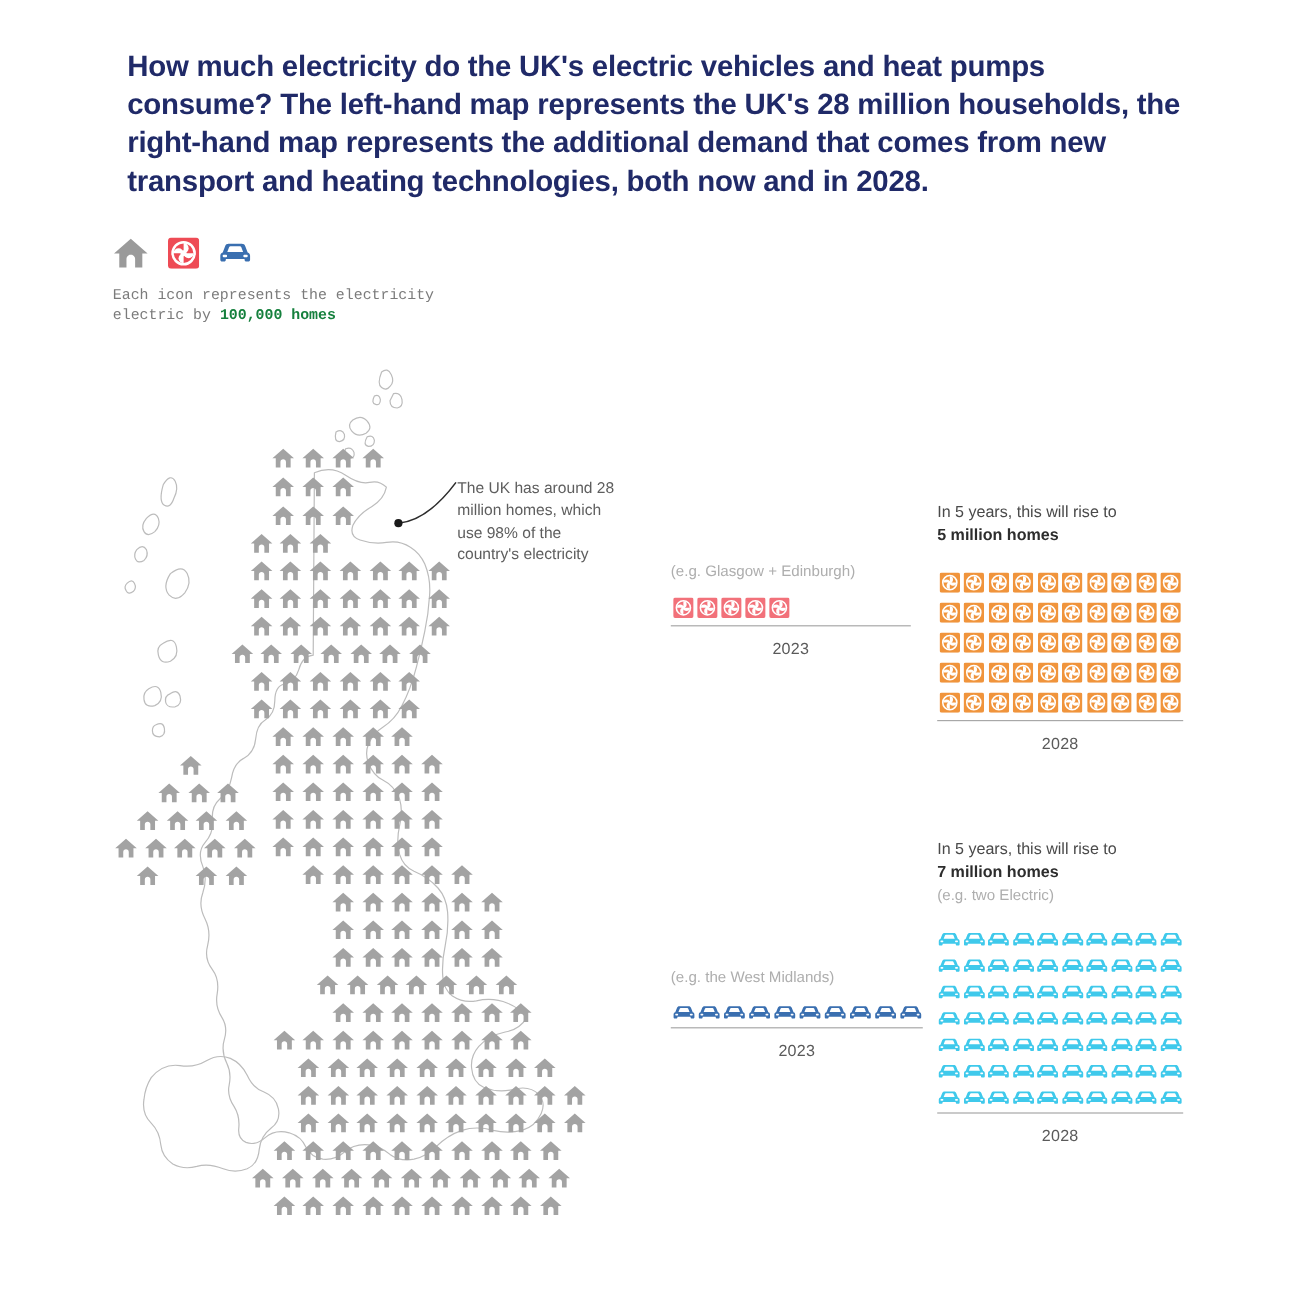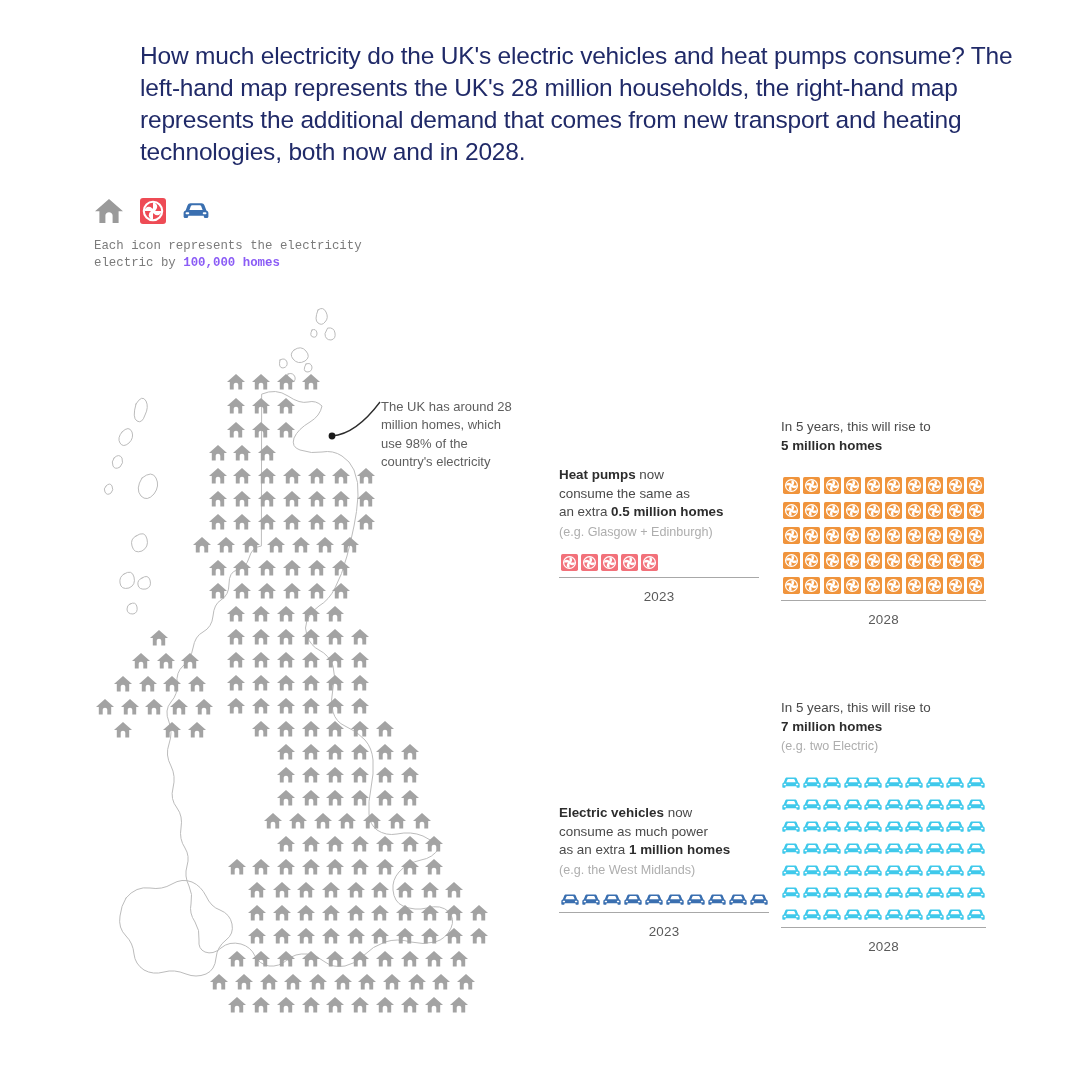--- a/index.html
+++ b/index.html
@@ -19,23 +19,22 @@
 
   
   .headline {
     position: absolute;
     left: 106px;
     top: 40px;
     width: 890px;
     font-size: 24.5px;
     line-height: 32px;
     color: #202a68;
-    font-weight: 400;
+    font-weight: 700;
     letter-spacing: -0.2px;
-    margin-left: 34px;
   }
 
   
   .legend {
     position: absolute;
     left: 94px;
     top: 196px;
     width: 340px;
   }
   .legend-icons {
@@ -45,21 +44,21 @@
     height: 34px;
   }
   .legend-caption {
     margin-top: 8px;
     font-size: 12.4px;
     line-height: 17px;
     color: #7b7b7b;
     font-family: Liberation Mono, monospace;
   }
   .legend-caption b {
-    color: #8b5cf6;
+    color: #15803d;
     font-weight: 700;
   }
   .legend-sub {
     font-size: 12.4px;
     line-height: 17px;
     color: #b0b0b0;
   }
 
   
   .map-wrap {
@@ -492,25 +491,20 @@
   </svg>
 </div>
 
 <svg class="leader">
   <path d="M2 38 Q26 36 50 4" fill="none" stroke="#2c2c2c" stroke-width="1.3"></path>
   <circle cx="2" cy="38" r="3.4" fill="#1a1a1a"></circle>
 </svg>
 <div class="map-annotation">The UK has around 28 million homes, which use 98% of the country's electricity</div>
 
 <div class="panel" id="hp-now">
-  <div class="panel-text">
-    <b>Heat pumps</b><span> now</span><br>
-    <span>consume the same as</span><br>
-    <span>an extra </span><b>0.5 million homes</b>
-  </div>
   <div class="panel-eg">(e.g. Glasgow + Edinburgh)</div>
   <div class="icon-grid row-now-icons">
       <div class="cell" style="width:10%;height:21px;margin-bottom:4px">
         <svg width="17" height="17" viewBox="0 0 26 26">
     <rect x="0" y="0" width="26" height="26" rx="2.6" fill="#f2717a"></rect>
     <circle cx="13" cy="13" r="9" fill="none" stroke="#ffffff" stroke-width="2"></circle>
     <circle cx="13" cy="13" r="2.4" fill="#ffffff"></circle>
     <path d="M13 4.8 a4.1 4.1 0 0 1 0 8.2 z" fill="#ffffff"></path>
     <path d="M21.2 13 a4.1 4.1 0 0 1 -8.2 0 z" fill="#ffffff"></path>
     <path d="M13 21.2 a4.1 4.1 0 0 1 0 -8.2 z" fill="#ffffff"></path>
@@ -1122,25 +1116,20 @@
     <path d="M13 21.2 a4.1 4.1 0 0 1 0 -8.2 z" fill="#ffffff"></path>
     <path d="M4.8 13 a4.1 4.1 0 0 1 8.2 0 z" fill="#ffffff"></path>
   </svg>
       </div>
     </div>
   <div class="baseline"></div>
   <div class="year">2028</div>
 </div>
 
 <div class="panel" id="ev-now">
-  <div class="panel-text">
-    <b>Electric vehicles</b><span> now</span><br>
-    <span>consume as much power</span><br>
-    <span>as an extra </span><b>1 million homes</b>
-  </div>
   <div class="panel-eg">(e.g. the West Midlands)</div>
   <div class="icon-grid row-now-icons">
       <div class="cell" style="width:10%;height:20px;margin-bottom:2px">
         <svg width="20" height="14" viewBox="0 0 28 20">
     <path d="M3.6 9.4 L5.6 4.2 C6.1 2.9 7.1 2.2 8.5 2.2 L19.5 2.2
              C20.9 2.2 21.9 2.9 22.4 4.2 L24.4 9.4
              C25.7 9.8 26.4 10.8 26.4 12.2 L26.4 15.4
              C26.4 16.3 25.8 16.9 24.9 16.9 L23.3 16.9
              C22.4 16.9 21.8 16.3 21.8 15.4 L21.8 14.8
              L6.2 14.8 L6.2 15.4 C6.2 16.3 5.6 16.9 4.7 16.9

